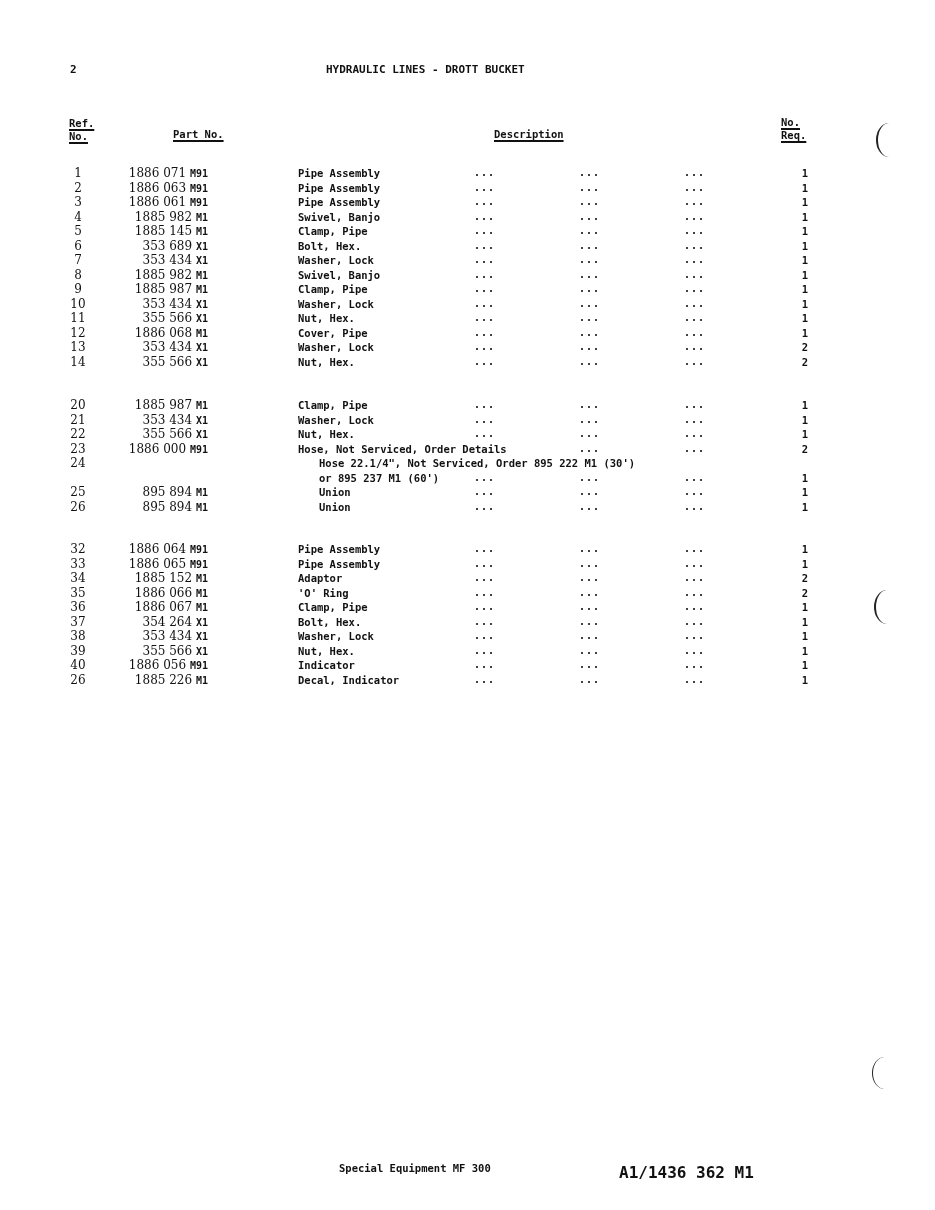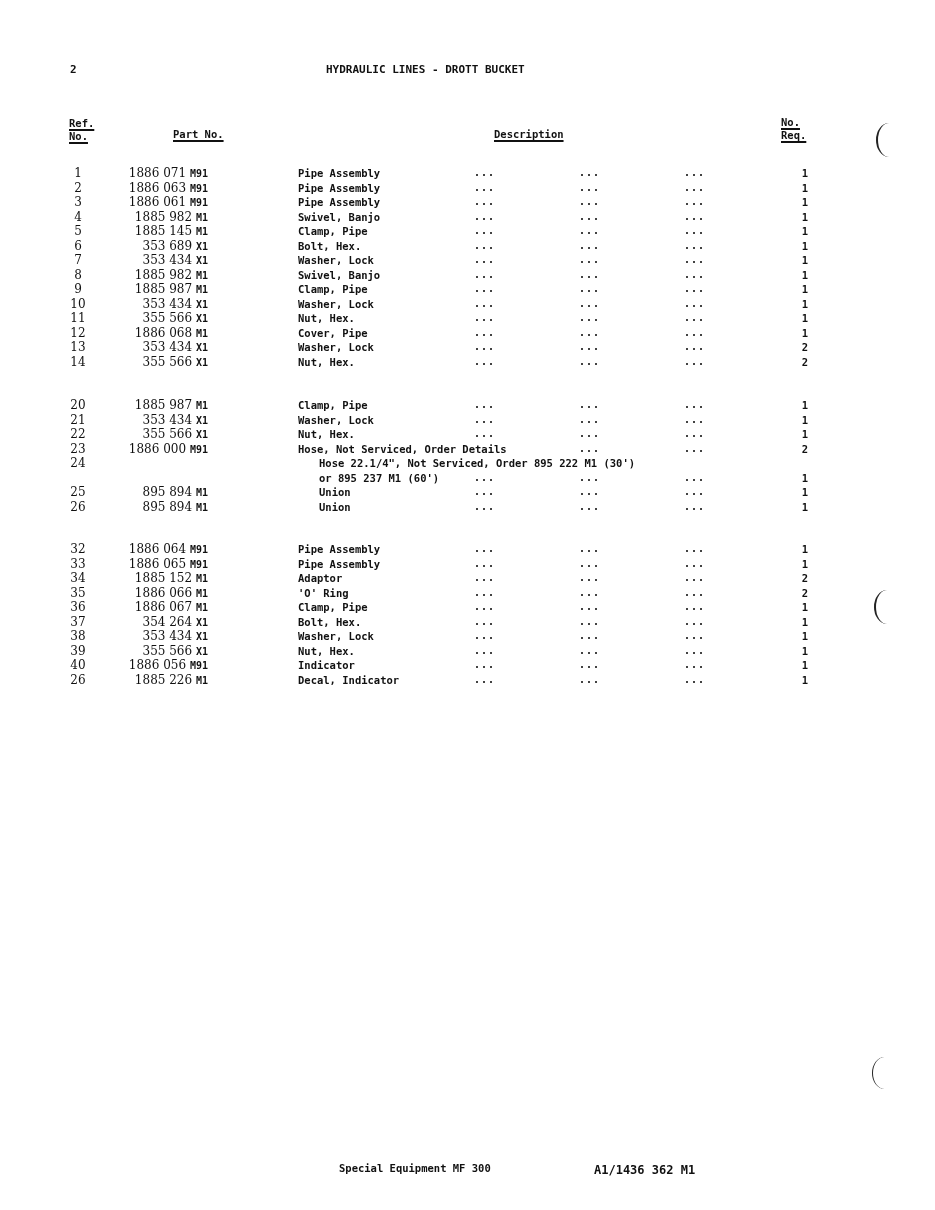--- a/index.html
+++ b/index.html
@@ -22,21 +22,21 @@
   .ref { position: absolute; left: 66px; width: 24px; text-align: center; font-family: "DejaVu Serif", "Liberation Serif", serif; font-weight: normal; font-size: 12px; }
   .part { position: absolute; left: 110px; width: 98px; text-align: right; font-family: "DejaVu Serif", "Liberation Serif", serif; font-weight: normal; font-size: 12px; white-space: nowrap; }
   .part .suffix { font-family: "DejaVu Sans Mono", "Liberation Mono", monospace; font-weight: bold; font-size: 10px; }
   .desc { position: absolute; left: 298px; white-space: nowrap; }
   .desc.indent { left: 319px; }
   .dots { position: absolute; font-size: 10px; letter-spacing: 1px; }
   .d1 { left: 474px; } .d2 { left: 579px; } .d3 { left: 684px; }
   .qty { position: absolute; left: 800px; width: 10px; text-align: center; }
 
   .footer-left { position: absolute; left: 339px; top: 1162px; font-size: 10.5px; text-align: right; }
-  .footer-right { position: absolute; left: 594px; top: 1163px; font-size: 12px; }
+  .footer-right { position: absolute; left: 619px; top: 1163px; font-size: 16px; }
 
   .hole { position: absolute; width: 24px; height: 34px; border-left: 2px solid #222; border-radius: 50%; }
 </style>
 </head>
 <body>
 
 <div class="page-num">2</div>
 <div class="title">HYDRAULIC LINES - DROTT BUCKET</div>
 
 <div class="hdr hdr-ref">

